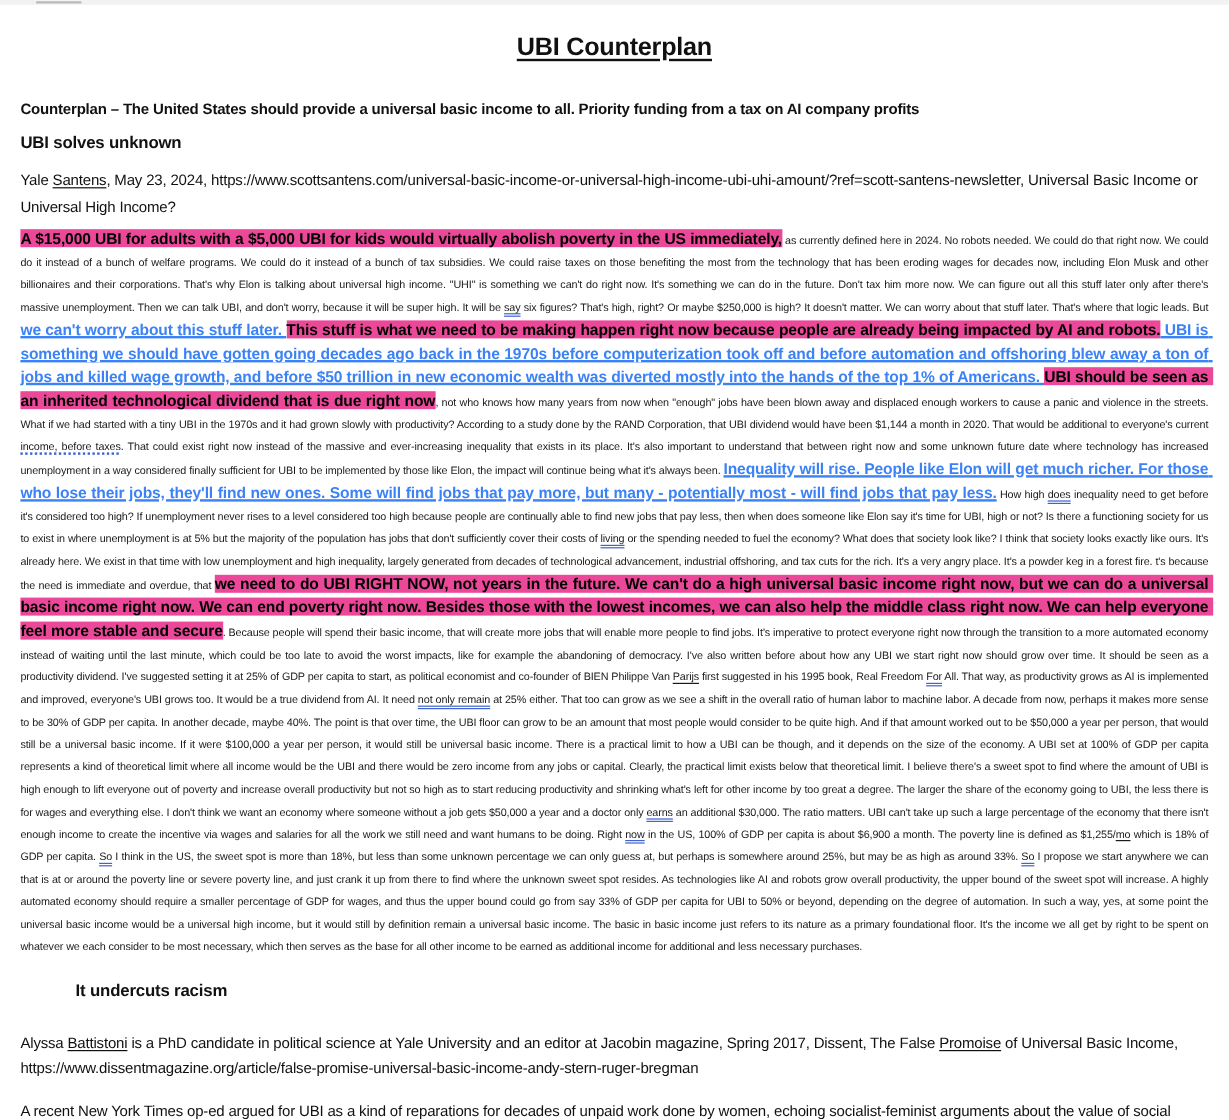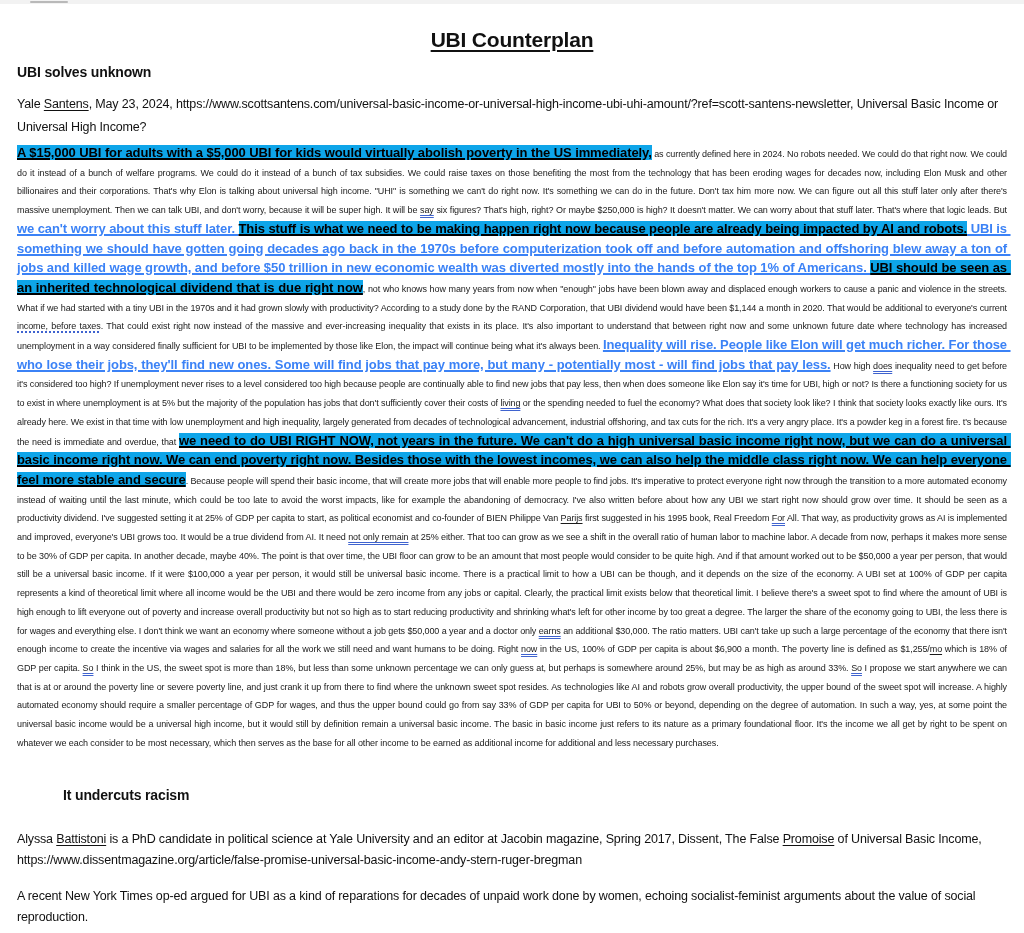--- a/index.html
+++ b/index.html
@@ -34,21 +34,21 @@
     font-size: 12.5px;
     font-weight: bold;
     letter-spacing: -0.15px;
   }
   .section-heading {
     margin: 12px 0 0 0;
     font-size: 14px;
     font-weight: bold;
     letter-spacing: -0.15px;
   }
-  .section-heading.second { margin-top: 34px; padding-left: 46px; }
+  .section-heading.second { margin-top: 18px; padding-left: 46px; }
   .cite {
     margin: 13px 0 0 0;
     font-size: 12.5px;
     line-height: 23px;
     letter-spacing: -0.15px;
   }
   .cite.second { margin-top: 26px; line-height: 21px; }
   .card-body {
     margin: 5px 0 0 0;
     font-size: 9px;
@@ -69,23 +69,22 @@
   .em {
     font-size: 13px;
     font-weight: bold;
     text-decoration: underline;
     text-decoration-thickness: 1.5px;
     color: #3b82f6;
   }
   .hl {
     font-size: 13px;
     font-weight: bold;
-    text-decoration: underline;
     text-decoration-thickness: 1.5px;
-    background: #0ea5e9;
+    background: #ec4899;
     color: #000;
   }
   .min { font-size: 9px; }
   .sqr {
     text-decoration-line: underline;
     text-decoration-style: wavy;
     text-decoration-color: #e0321f;
     text-decoration-thickness: 1px;
     text-underline-offset: 2px;
     text-decoration: underline;
@@ -109,20 +108,21 @@
 <body>
 
 <div class="top-edge">
   <span class="smudge"></span>
 </div>
 
 <div class="page">
 
   <h1 class="doc-title">UBI Counterplan</h1>
 
+  <p class="tagline">Counterplan – The United States should provide a universal basic income to all. Priority funding from a tax on AI company profits</p>
 
   <section>
     <h2 class="section-heading">UBI solves unknown</h2>
 
     <p class="cite"><span>Yale </span><span class="sqr">Santens</span><span>, May 23, 2024, https://www.scottsantens.com/universal-basic-income-or-universal-high-income-ubi-uhi-amount/?ref=scott-santens-newsletter, Universal Basic Income or Universal High Income?</span></p>
 
     <p class="card-body"><span class="hl">A $15,000 UBI for adults with a $5,000 UBI for kids would virtually abolish poverty in the US immediately,</span><span class="min"> as currently defined here in 2024. No robots needed. We could do that right now. We could do it instead of a bunch of welfare programs. We could do it instead of a bunch of tax subsidies. We could raise taxes on those benefiting the most from the technology that has been eroding wages for decades now, including Elon Musk and other billionaires and their corporations. That's why Elon is talking about universal high income. "UHI" is something we can't do right now. It's something we can do in the future. Don't tax him more now. We can figure out all this stuff later only after there's massive unemployment. Then we can talk UBI, and don't worry, because it will be super high. It will be </span><span class="min sqb">say</span><span class="min"> six figures? That's high, right? Or maybe $250,000 is high? It doesn't matter. We can worry about that stuff later. That's where that logic leads. But </span><span class="em">we can't worry about this stuff later. </span><span class="hl">This stuff is what we need to be making happen right now because people are already being impacted by AI and robots.</span><span class="em"> UBI is something we should have gotten going decades ago back in the 1970s before computerization took off and before automation and offshoring blew away a ton of jobs and killed wage growth, and before $50 trillion in new economic wealth was diverted mostly into the hands of the top 1% of Americans. </span><span class="hl">UBI should be seen as an inherited technological dividend that is due right now</span><span class="min">, not who knows how many years from now when "enough" jobs have been blown away and displaced enough workers to cause a panic and violence in the streets. What if we had started with a tiny UBI in the 1970s and it had grown slowly with productivity? According to a study done by the RAND Corporation, that UBI dividend would have been $1,144 a month in 2020. That would be additional to everyone's current </span><span class="min dotb">income, before taxes</span><span class="min">. That could exist right now instead of the massive and ever-increasing inequality that exists in its place. It's also important to understand that between right now and some unknown future date where technology has increased unemployment in a way considered finally sufficient for UBI to be implemented by those like Elon, the impact will continue being what it's always been. </span><span class="em">Inequality will rise. People like Elon will get much richer. For those who lose their jobs, they'll find new ones. Some will find jobs that pay more, but many - potentially most - will find jobs that pay less.</span><span class="min"> How high </span><span class="min sqb">does</span><span class="min"> inequality need to get before it's considered too high? If unemployment never rises to a level considered too high because people are continually able to find new jobs that pay less, then when does someone like Elon say it's time for UBI, high or not? Is there a functioning society for us to exist in where unemployment is at 5% but the majority of the population has jobs that don't sufficiently cover their costs of </span><span class="min sqb">living</span><span class="min"> or the spending needed to fuel the economy? What does that society look like? I think that society looks exactly like ours. It's already here. We exist in that time with low unemployment and high inequality, largely generated from decades of technological advancement, industrial offshoring, and tax cuts for the rich. It's a very angry place. It's a powder keg in a forest fire. t's because the need is immediate and overdue, that </span><span class="hl">we need to do UBI RIGHT NOW, not years in the future. We can't do a high universal basic income right now, but we can do a universal basic income right now. We can end poverty right now. Besides those with the lowest incomes, we can also help the middle class right now. We can help everyone feel more stable and secure</span><span class="min">. Because people will spend their basic income, that will create more jobs that will enable more people to find jobs. It's imperative to protect everyone right now through the transition to a more automated economy instead of waiting until the last minute, which could be too late to avoid the worst impacts, like for example the abandoning of democracy. I've also written before about how any UBI we start right now should grow over time. It should be seen as a productivity dividend. I've suggested setting it at 25% of GDP per capita to start, as political economist and co-founder of BIEN Philippe Van </span><span class="min sqr">Parijs</span><span class="min"> first suggested in his 1995 book, Real Freedom </span><span class="min sqb">For</span><span class="min"> All. That way, as productivity grows as AI is implemented and improved, everyone's UBI grows too. It would be a true dividend from AI. It need </span><span class="min sqb">not only remain</span><span class="min"> at 25% either. That too can grow as we see a shift in the overall ratio of human labor to machine labor. A decade from now, perhaps it makes more sense to be 30% of GDP per capita. In another decade, maybe 40%. The point is that over time, the UBI floor can grow to be an amount that most people would consider to be quite high. And if that amount worked out to be $50,000 a year per person, that would still be a universal basic income. If it were $100,000 a year per person, it would still be universal basic income. There is a practical limit to how a UBI can be though, and it depends on the size of the economy. A UBI set at 100% of GDP per capita represents a kind of theoretical limit where all income would be the UBI and there would be zero income from any jobs or capital. Clearly, the practical limit exists below that theoretical limit. I believe there's a sweet spot to find where the amount of UBI is high enough to lift everyone out of poverty and increase overall productivity but not so high as to start reducing productivity and shrinking what's left for other income by too great a degree. The larger the share of the economy going to UBI, the less there is for wages and everything else. I don't think we want an economy where someone without a job gets $50,000 a year and a doctor only </span><span class="min sqb">earns</span><span class="min"> an additional $30,000. The ratio matters. UBI can't take up such a large percentage of the economy that there isn't enough income to create the incentive via wages and salaries for all the work we still need and want humans to be doing. Right </span><span class="min sqb">now</span><span class="min"> in the US, 100% of GDP per capita is about $6,900 a month. The poverty line is defined as $1,255/</span><span class="min sqr">mo</span><span class="min"> which is 18% of GDP per capita. </span><span class="min sqb">So</span><span class="min"> I think in the US, the sweet spot is more than 18%, but less than some unknown percentage we can only guess at, but perhaps is somewhere around 25%, but may be as high as around 33%. </span><span class="min sqb">So</span><span class="min"> I propose we start anywhere we can that is at or around the poverty line or severe poverty line, and just crank it up from there to find where the unknown sweet spot resides. As technologies like AI and robots grow overall productivity, the upper bound of the sweet spot will increase. A highly automated economy should require a smaller percentage of GDP for wages, and thus the upper bound could go from say 33% of GDP per capita for UBI to 50% or beyond, depending on the degree of automation. In such a way, yes, at some point the universal basic income would be a universal high income, but it would still by definition remain a universal basic income. The basic in basic income just refers to its nature as a primary foundational floor. It's the income we all get by right to be spent on whatever we each consider to be most necessary, which then serves as the base for all other income to be earned as additional income for additional and less necessary purchases.</span></p>
   </section>
 
   <section>

